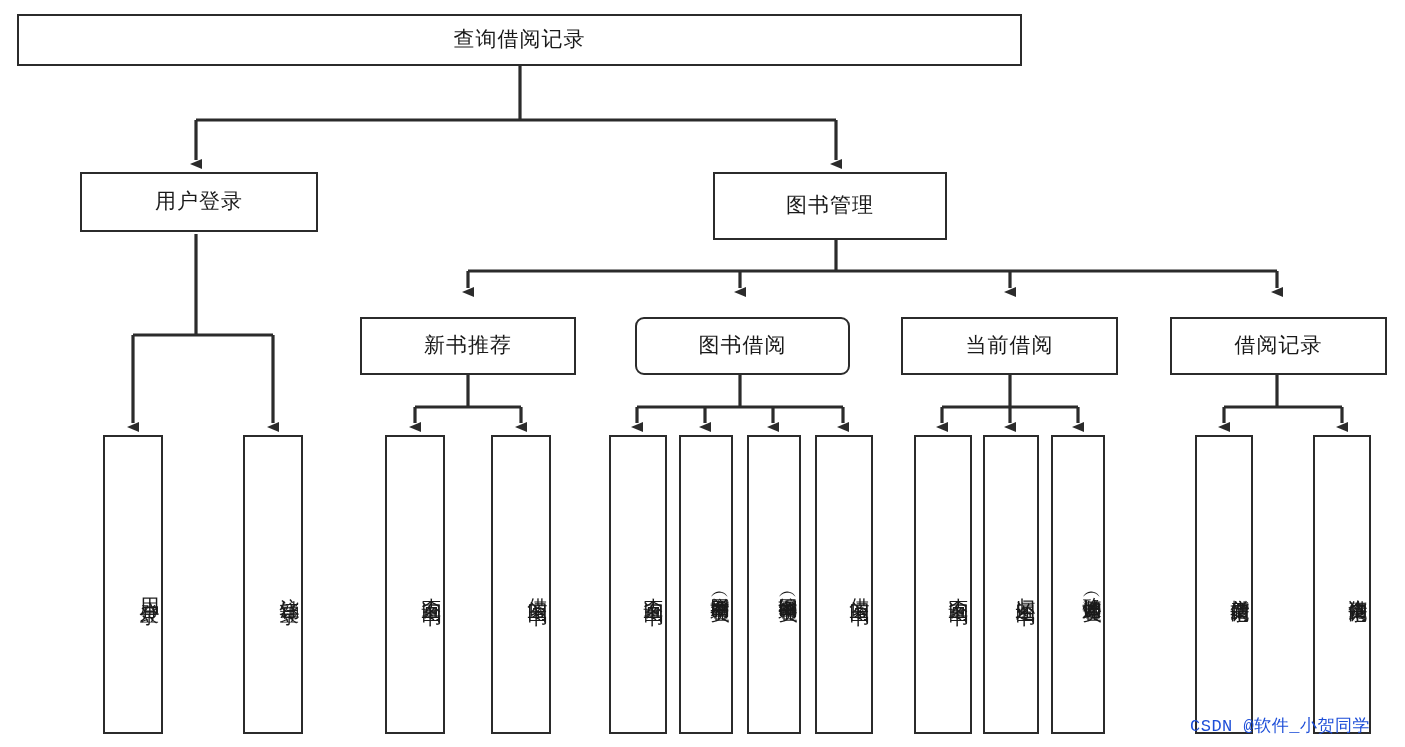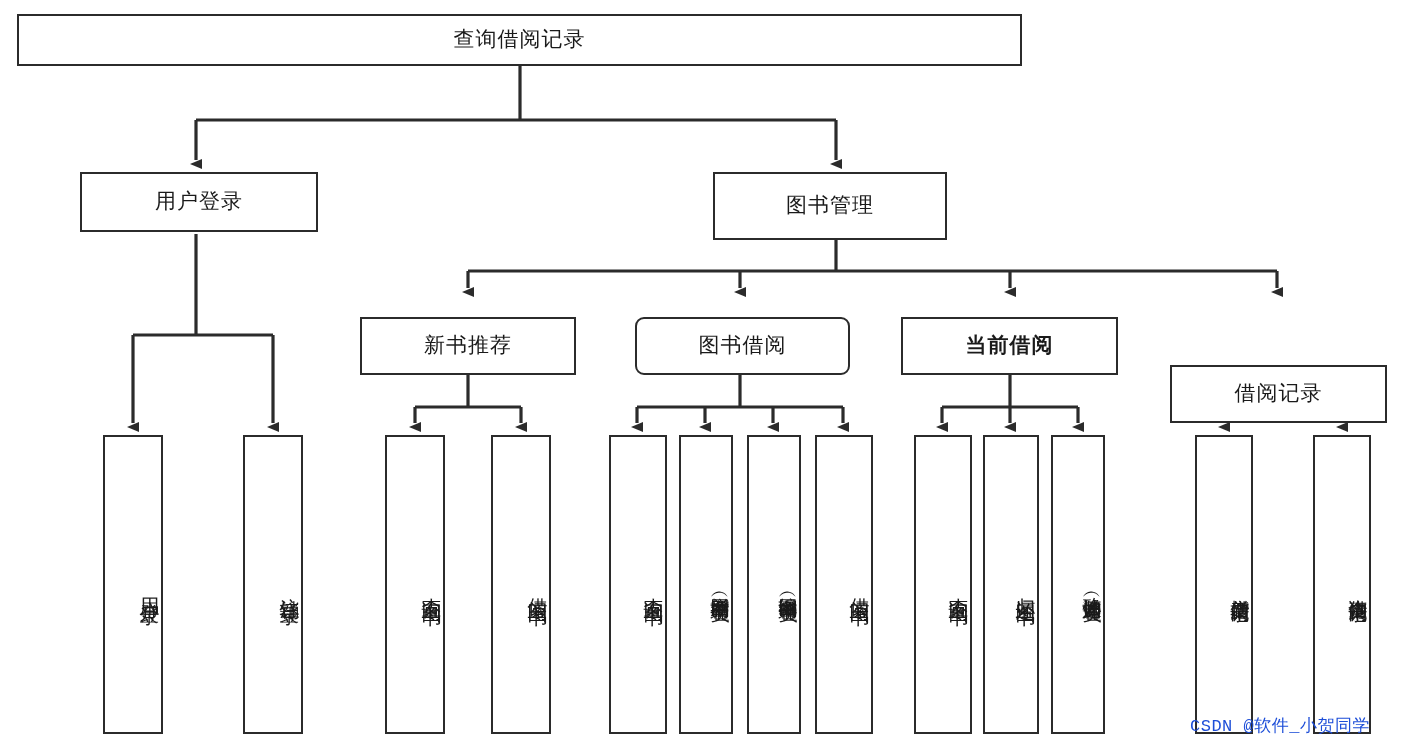--- a/index.html
+++ b/index.html
@@ -101,22 +101,22 @@
     </g>
   </svg>
 
   <div class="node h" style="left:17px;top:14px;width:1005px;height:52px;">查询借阅记录</div>
 
   <div class="node h" style="left:80px;top:172px;width:238px;height:60px;">用户登录</div>
   <div class="node h" style="left:713px;top:172px;width:234px;height:68px;">图书管理</div>
 
   <div class="node h" style="left:360px;top:317px;width:216px;height:58px;text-align:center;">新书推荐</div>
   <div class="node h" style="left:635px;top:317px;width:215px;height:58px;border-radius:9px;">图书借阅</div>
-  <div class="node h" style="left:901px;top:317px;width:217px;height:58px;font-weight:bold;">当前借阅</div>
-  <div class="node h" style="left:1170px;top:317px;width:217px;height:58px;margin-top:48px;">借阅记录</div>
+  <div class="node h" style="left:901px;top:317px;width:217px;height:58px;">当前借阅</div>
+  <div class="node h" style="left:1170px;top:317px;width:217px;height:58px;">借阅记录</div>
 
   <div class="node v" style="left:103px;top:435px;width:60px;height:299px;">用户登录</div>
   <div class="node v" style="left:243px;top:435px;width:60px;height:299px;">注销登录</div>
 
   <div class="node v" style="left:385px;top:435px;width:60px;height:299px;">查询图书</div>
   <div class="node v" style="left:491px;top:435px;width:60px;height:299px;">借阅图书</div>
 
   <div class="node v" style="left:609px;top:435px;width:58px;height:299px;">查询图书</div>
   <div class="node v tight" style="left:679px;top:435px;width:54px;height:299px;">新增图书（管理员）</div>
   <div class="node v tight" style="left:747px;top:435px;width:54px;height:299px;">编辑图书（管理员）</div>

